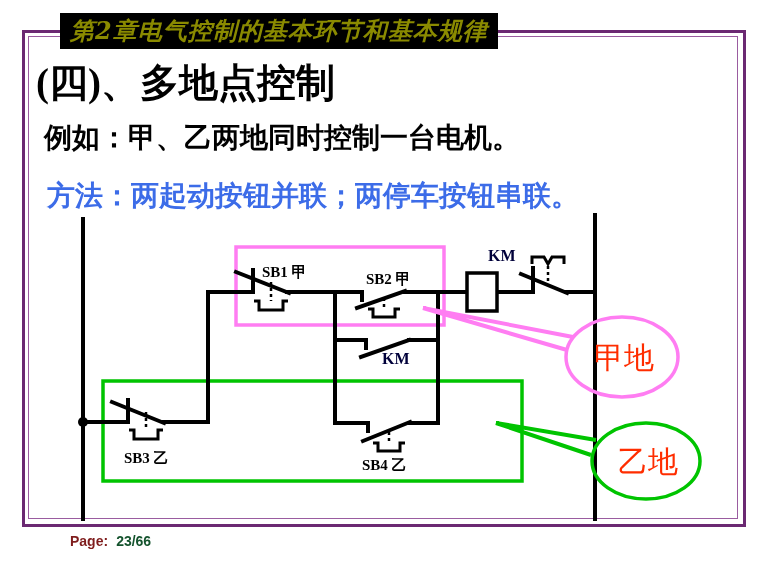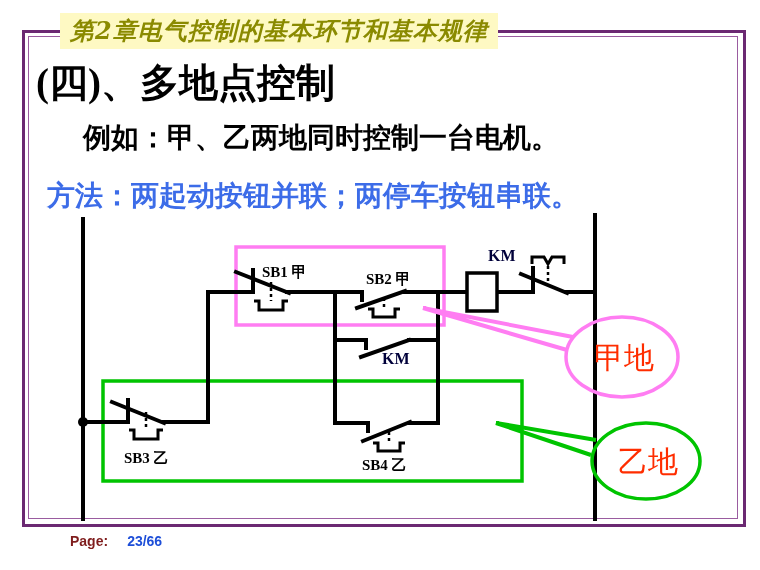--- a/index.html
+++ b/index.html
@@ -3,34 +3,34 @@
 <meta charset="utf-8">
 <style>
   html,body{margin:0;padding:0;background:#ffffff;}
   .stage{position:relative;width:760px;height:570px;background:#ffffff;overflow:hidden;
          font-family:"Liberation Serif",serif;}
   .border-outer{position:absolute;left:22px;top:30px;width:718px;height:491px;
                 border:3px solid #6B2972;}
   .border-inner{position:absolute;left:28px;top:36px;width:708px;height:481px;
                 border:1.5px solid #9A5CA0;}
   .chapter-title{position:absolute;left:60px;top:13px;height:36px;line-height:36px;
-                 padding:0 10px;background:#fef9c3;white-space:nowrap;z-index:3;
+                 padding:0 10px;background:#000000;white-space:nowrap;z-index:3;
                  color:#8A8A00;font-family:"DejaVu Serif",serif;
                  font-weight:bold;font-style:italic;font-size:24px;letter-spacing:1px;}
   .heading{position:absolute;left:36px;top:56px;color:#000;
            font-weight:bold;font-size:39px;white-space:nowrap;z-index:2;}
   .example{position:absolute;left:44px;top:119px;color:#000;
-           font-weight:bold;font-size:28px;white-space:nowrap;z-index:2;margin-left:39px;}
+           font-weight:bold;font-size:28px;white-space:nowrap;z-index:2;}
   .method{position:absolute;left:47px;top:177px;color:#3C6CE8;
           font-weight:bold;font-size:28px;white-space:nowrap;z-index:2;}
   .circuit-svg{position:absolute;left:0;top:0;z-index:2;}
   .page-footer{position:absolute;left:70px;top:533px;z-index:3;
                font-family:"Liberation Sans",sans-serif;font-weight:bold;font-size:14px;}
   .page-footer .lbl{color:#7f1d1d;}
-  .page-footer .num{color:#1d4ed8;margin-left:19px;}
+  .page-footer .num{color:#14532d;margin-left:8px;}
   svg text{font-family:"Liberation Serif",serif;}
   .sb-label{font-weight:bold;font-size:15px;fill:#000;}
   .km-label{font-weight:bold;font-size:16px;fill:#00003a;}
   .site-label{font-size:30px;fill:#FF2D00;}
 </style>
 </head>
 <body>
 
 <div class="stage">
 

